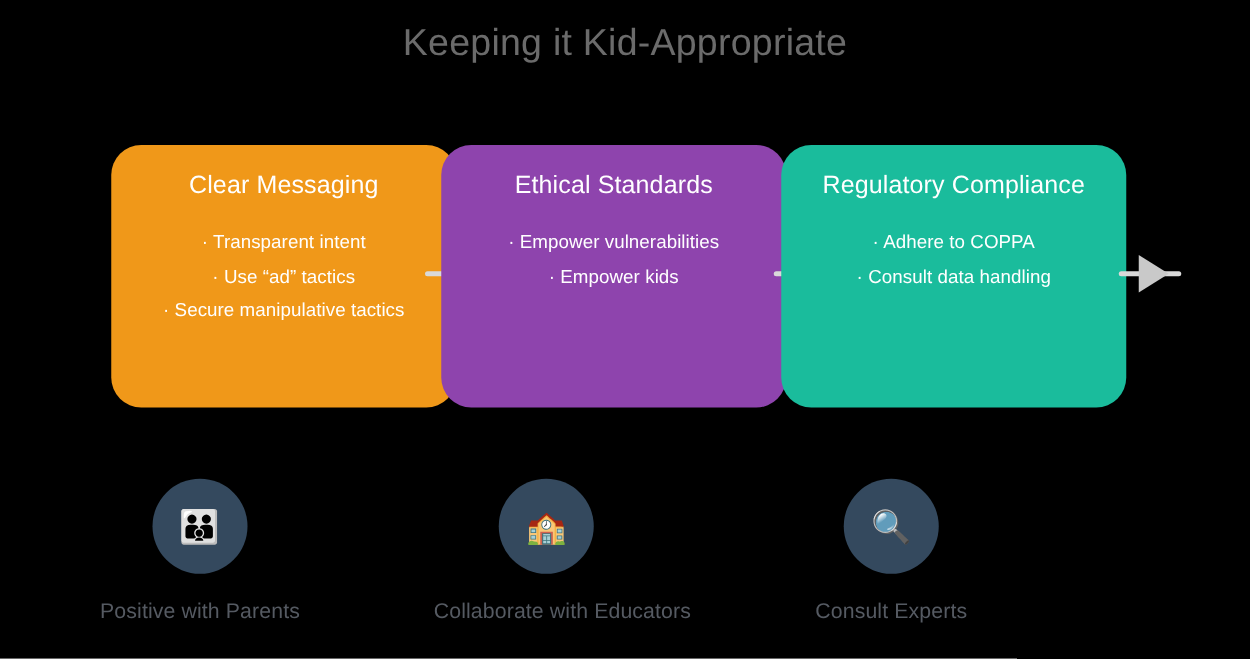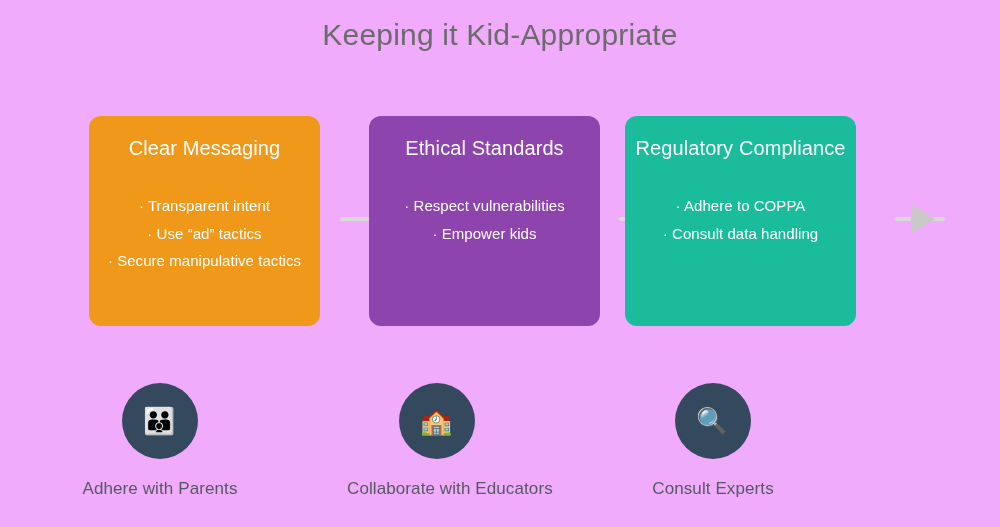--- a/index.html
+++ b/index.html
@@ -7,69 +7,69 @@
     width: 1000px;
     height: 527px;
     background: #ffffff;
     font-family: "Liberation Sans", sans-serif;
     overflow: hidden;
   }
   #stage {
     position: relative;
     width: 1000px;
     height: 527px;
-    background: #f0abfc;
+    background: #000000;
   }
 
   
   .page-title {
     position: absolute;
     left: 0;
     top: 18px;
     width: 1000px;
     text-align: center;
     font-size: 30px;
     font-weight: 400;
     color: #6b6b6b;
     letter-spacing: 0.2px;
     white-space: nowrap;
   }
 
   
   .card {
     position: absolute;
     top: 116px;
-    width: 231px;
+    width: 276px;
     height: 210px;
-    border-radius: 12px;
+    border-radius: 24px;
     color: #ffffff;
     text-align: center;
     padding-top: 20px;
   }
   .card-title {
     font-size: 20px;
     font-weight: 400;
     line-height: 24px;
     white-space: nowrap;
     letter-spacing: 0.1px;
   }
   .card-bullets {
-    margin-top: 32px;
+    margin-top: 20px;
     list-style: none;
   }
   .card-bullets li {
     font-size: 15px;
     font-weight: 400;
     line-height: 27.5px;
     white-space: nowrap;
     letter-spacing: 0.05px;
   }
 
   #card-0 { left: 89px;  background: #F09819; }
-  #card-1 { left: 369px; background: #8E44AD; }
+  #card-1 { left: 353px; background: #8E44AD; }
   #card-2 { left: 625px; background: #1ABC9C; }
 
   
   .connector {
     position: absolute;
     top: 217px;
     height: 4px;
     background: #d9d9d9;
     border-radius: 2px;
   }
@@ -145,21 +145,21 @@
       <li>· Use “ad” tactics</li>
       <li>· Secure manipulative tactics</li>
     </ul>
   </div>
 
   <div class="connector" id="connector-0"></div>
 
   <div class="card" id="card-1">
     <div class="card-title">Ethical Standards</div>
     <ul class="card-bullets">
-      <li>· Respect vulnerabilities</li>
+      <li>· Empower vulnerabilities</li>
       <li>· Empower kids</li>
     </ul>
   </div>
 
   <div class="connector" id="connector-1"></div>
 
   <div class="card" id="card-2">
     <div class="card-title">Regulatory Compliance</div>
     <ul class="card-bullets">
       <li>· Adhere to COPPA</li>
@@ -167,21 +167,21 @@
     </ul>
   </div>
 
   <div id="arrow-end"></div>
   <div id="arrow-head"></div>
 
   <div class="node" id="node-0">
     <div class="node-circle">
       <span class="node-emoji">👪</span>
     </div>
-    <div class="node-label">Adhere with Parents</div>
+    <div class="node-label">Positive with Parents</div>
   </div>
 
   <div class="node" id="node-1">
     <div class="node-circle">
       <span class="node-emoji">🏫</span>
     </div>
     <div class="node-label">Collaborate with Educators</div>
   </div>
 
   <div class="node" id="node-2">

